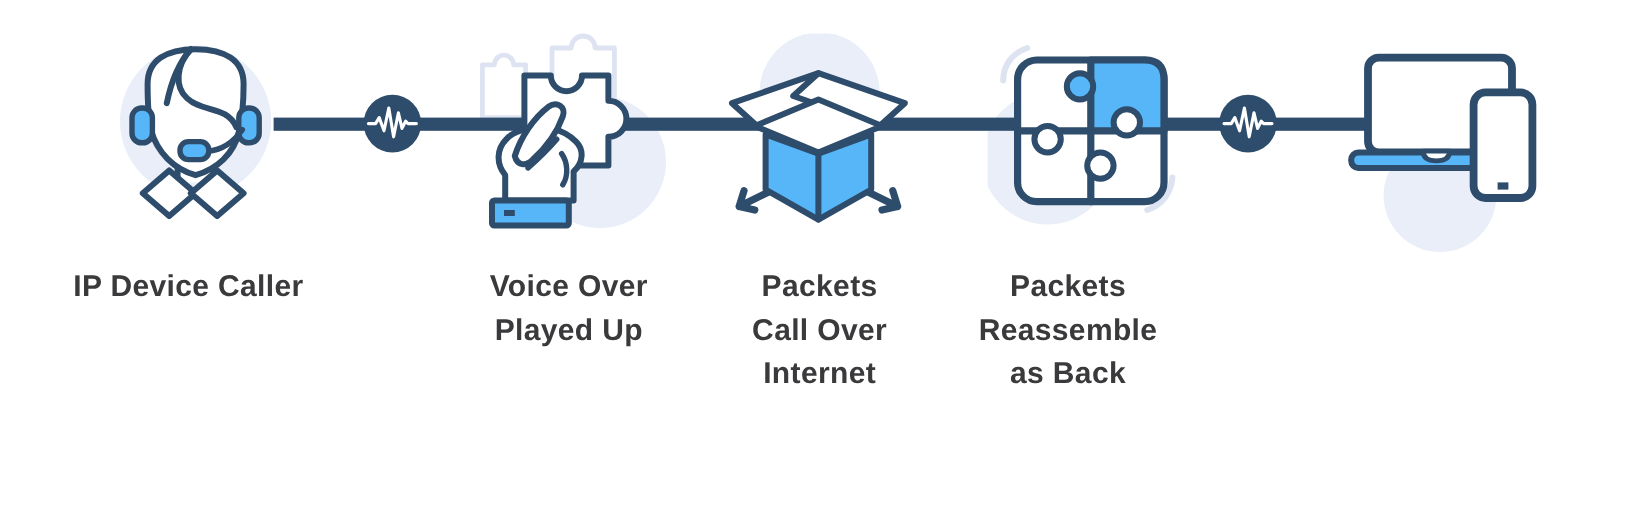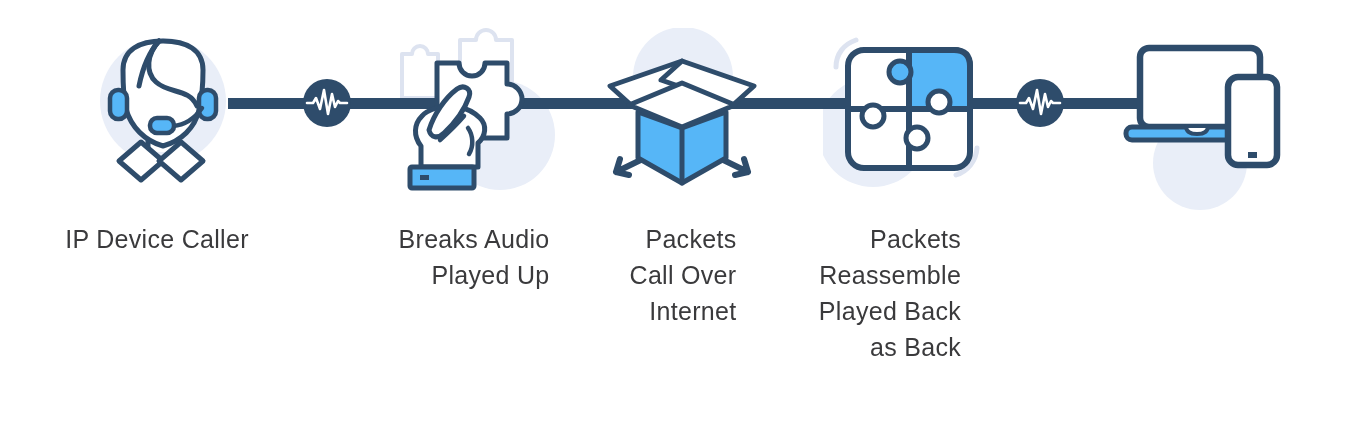--- a/index.html
+++ b/index.html
@@ -15,22 +15,22 @@
   .stage-layer{position:absolute;inset:0;}
   .bg-art{position:absolute;z-index:1;}
   .flow-line{
     position:absolute;left:228px;top:98px;width:918px;height:11px;
     background:var(--navy);z-index:2;
   }
   .fg-art{position:absolute;z-index:3;}
   .wave-node{position:absolute;z-index:4;width:50px;height:50px;}
   .label{
     position:absolute;top:221px;transform:translateX(-50%);
-    text-align:right;white-space:nowrap;z-index:5;
-    font-size:25px;font-weight:400;line-height:36px;
+    text-align:center;white-space:nowrap;z-index:5;
+    font-size:25px;font-weight:700;line-height:36px;
     color:var(--text);letter-spacing:.3px;
   }
   
   .bgc{fill:var(--light-circle);}
   .ghostpiece{fill:#fff;stroke:var(--ghost);stroke-width:4;stroke-linejoin:round;}
   .ghostln{fill:none;stroke:var(--ghost);stroke-width:5;stroke-linecap:round;}
   .shape{fill:#fff;stroke:var(--navy);stroke-width:5;stroke-linejoin:round;}
   .shape6{fill:#fff;stroke:var(--navy);stroke-width:6;stroke-linejoin:round;}
   .shape65{fill:#fff;stroke:var(--navy);stroke-width:6.5;stroke-linejoin:round;}
   .shape4{fill:#fff;stroke:var(--navy);stroke-width:4;stroke-linejoin:round;}
@@ -141,28 +141,27 @@
     <rect class="pad5" x="18" y="94" width="127" height="13" rx="6"></rect>
     <path class="shape4" d="M78,93 H100 C100,99 95,101 89,101 C83,101 78,99 78,93 Z"></path>
     <rect class="shape65" x="120" y="44" width="49" height="88" rx="10"></rect>
     <rect class="navyfill" x="140" y="119" width="9" height="6"></rect>
   </svg>
 
   <div class="label" style="left:157px">
       <div>IP Device Caller</div>
     </div>
   <div class="label" style="left:474px">
-      <div>Breaks Audio</div>
+      <div>Voice Over</div>
       <div>Played Up</div>
     </div>
   <div class="label" style="left:683px">
       <div>Packets</div>
       <div>Call Over</div>
       <div>Internet</div>
     </div>
   <div class="label" style="left:890px">
       <div>Packets</div>
       <div>Reassemble</div>
-      <div>Played Back</div>
       <div>as Back</div>
     </div>
 
 </div>
 
 </body></html>

